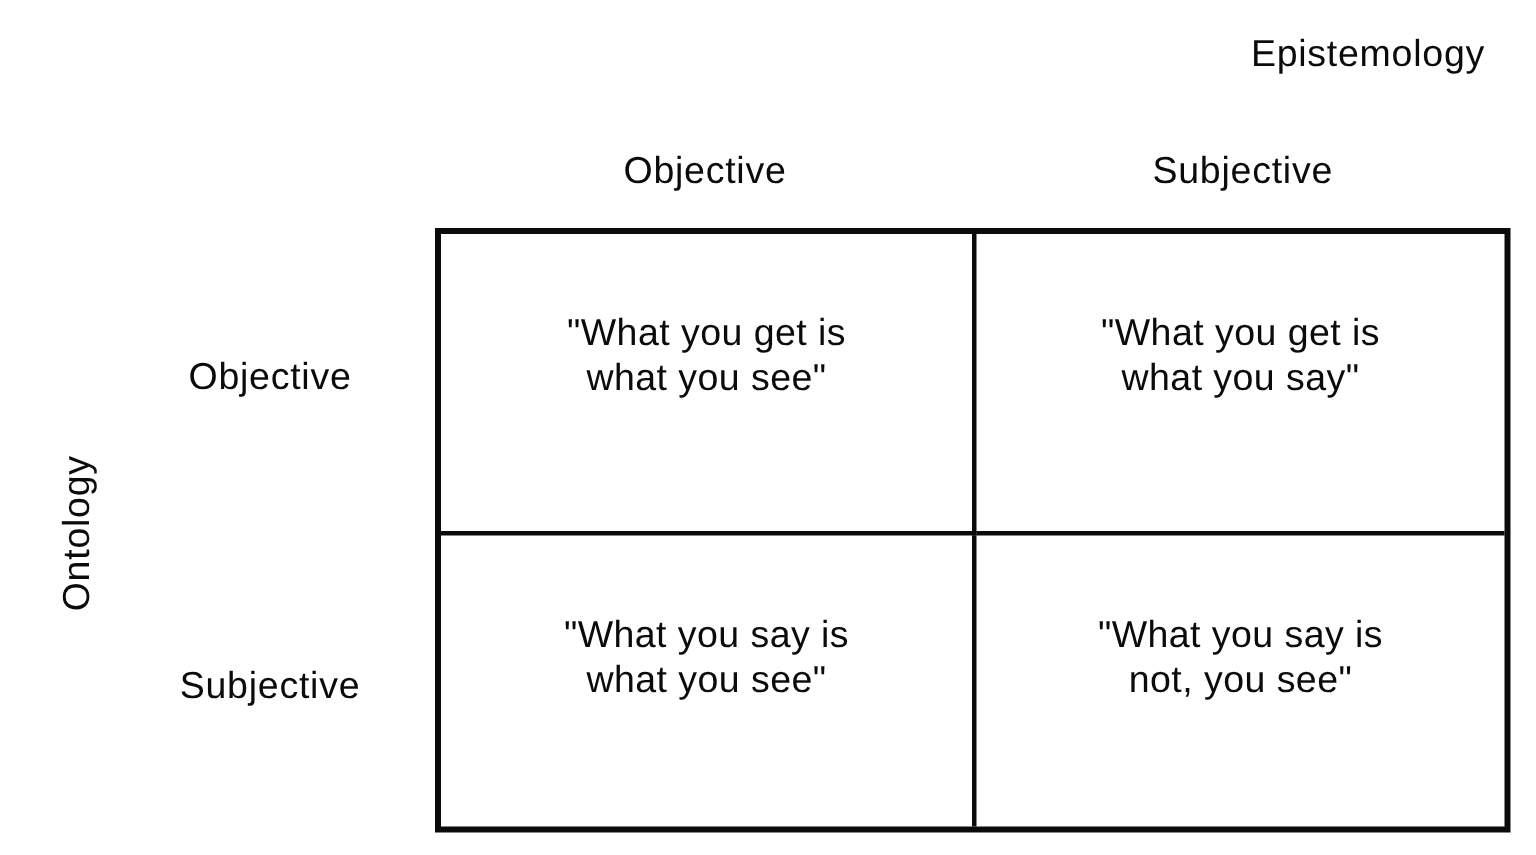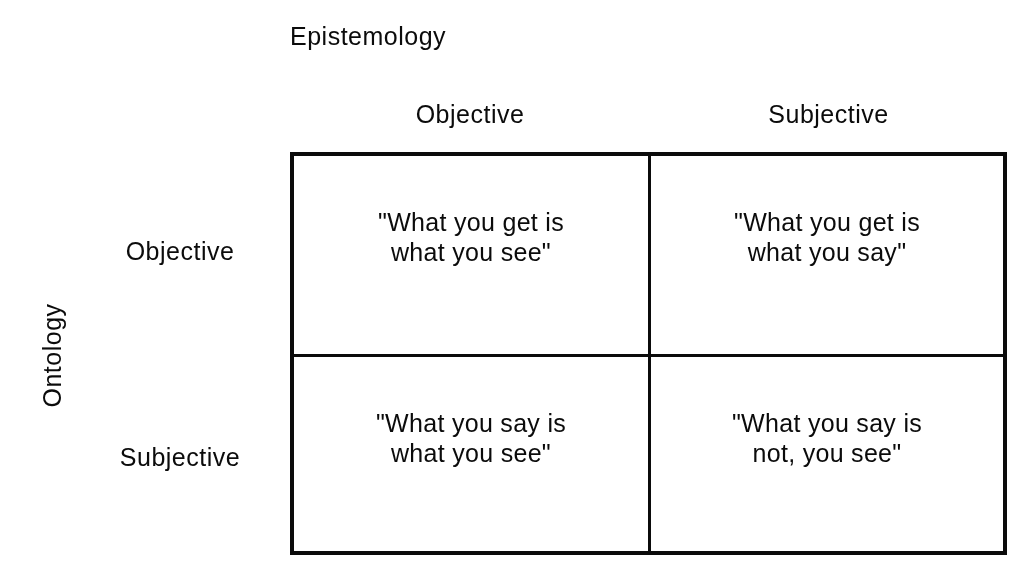--- a/index.html
+++ b/index.html
@@ -18,21 +18,21 @@
   .canvas {
     position: absolute;
     left: 0; top: 0;
     width: 1024px; height: 570px;
   }
   .axis-title-top {
     position: absolute;
     left: 290px;
     top: 22px;
     width: 700px;
-    text-align: left;
+    text-align: right;
     font-size: 25px;
     letter-spacing: 0.5px;
   }
   .col-headers {
     position: absolute;
     left: 290px;
     top: 100px;
     width: 717px;
     height: 32px;
     display: flex;

